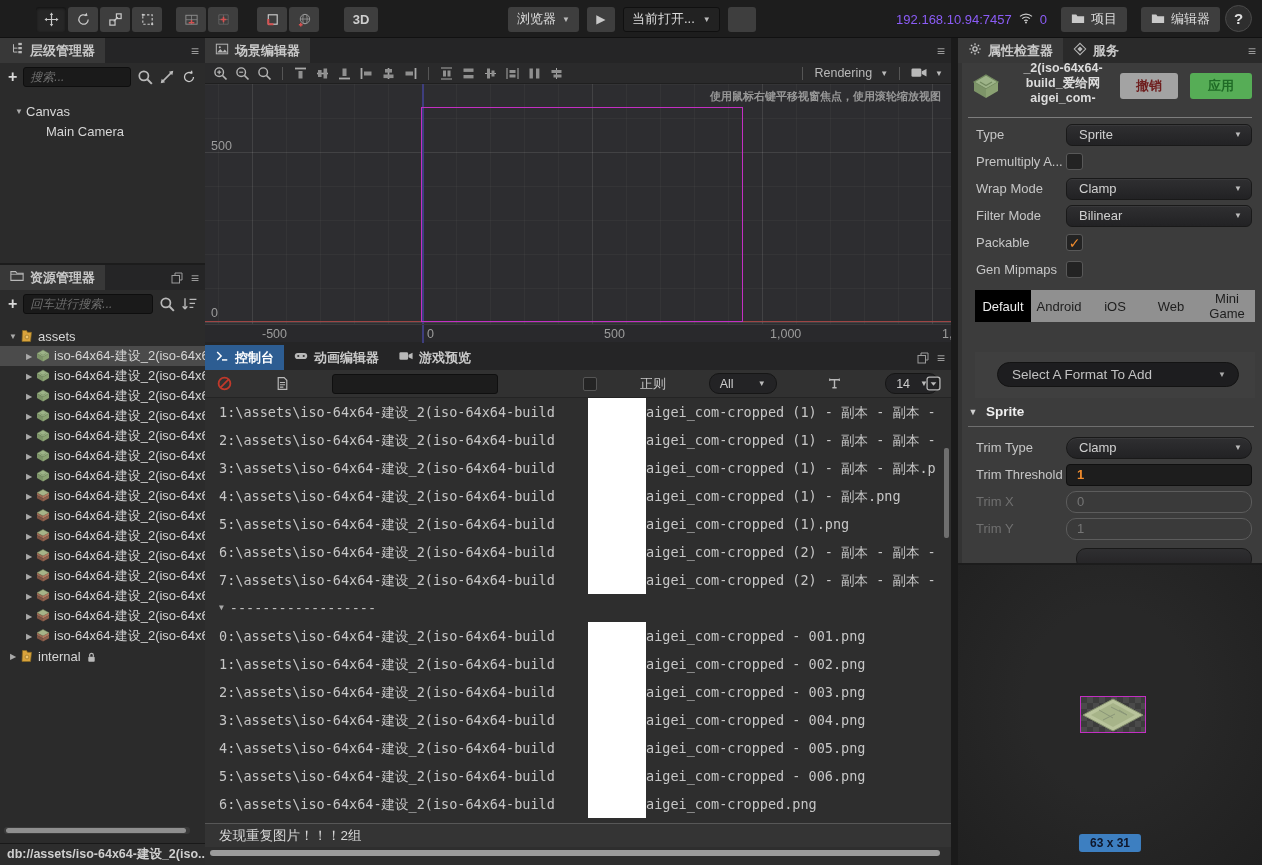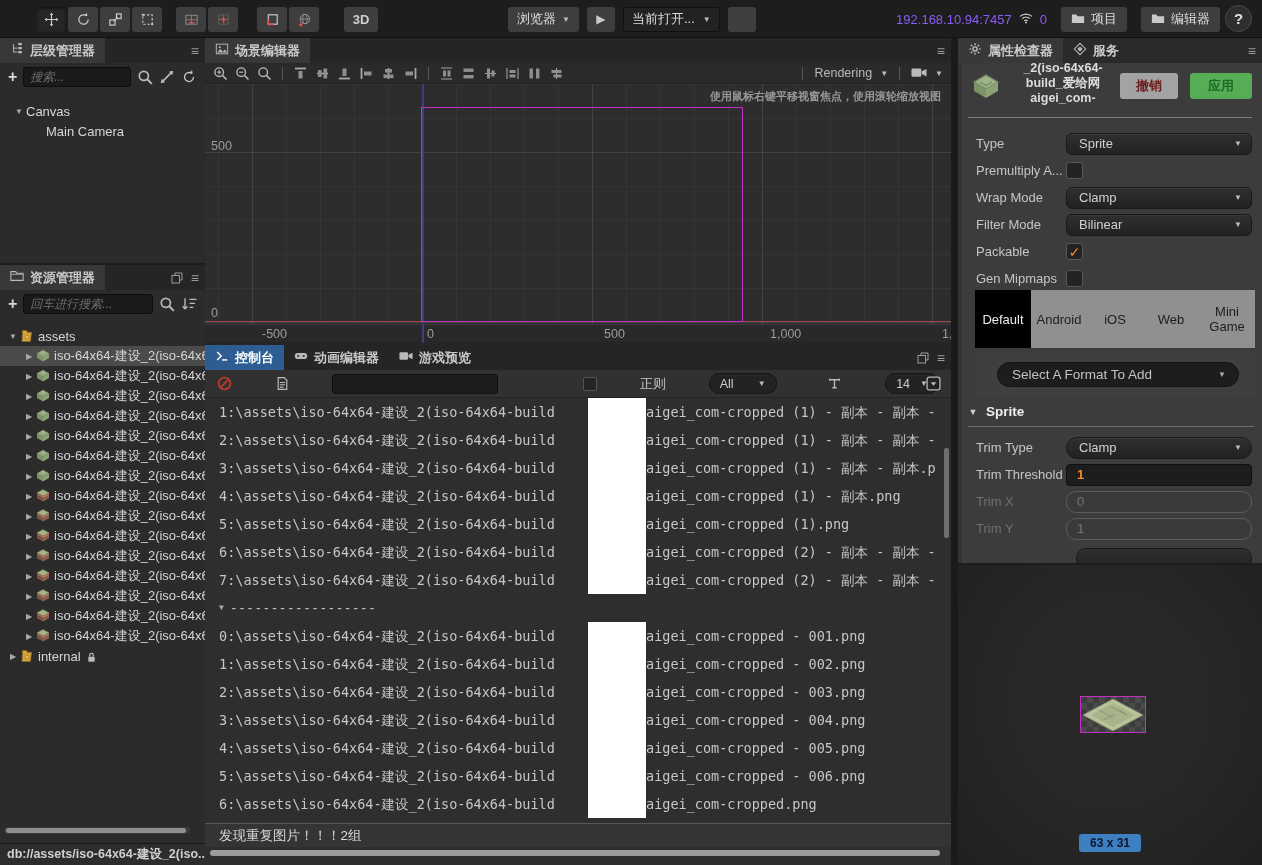--- a/index.html
+++ b/index.html
@@ -127,21 +127,21 @@
   display:flex;align-items:center;padding:0 24px 0 12px;color:#d0d0d0;font-size:13px;cursor:pointer;
   box-shadow:inset 0 1px 0 rgba(255,255,255,.05);white-space:nowrap;overflow:hidden;}
 .pill .caret{position:absolute;right:9px;}
 .pill.round{border-radius:11px;}
 .cb{width:17px;height:17px;background:#232323;border:1px solid #585858;border-radius:3px;display:flex;align-items:center;justify-content:center;cursor:pointer;}
 .cb.checked::after{content:"✓";color:#ef8b2d;font-weight:bold;font-size:14px;}
 .numin{height:22px;background:#1d1d1d;border:1px solid #101010;border-radius:4px;display:flex;align-items:center;
   padding:0 10px;font-size:13px;color:#cfcfcf;}
 .numin.accent{color:#ef8b2d;font-weight:bold;}
 .numin.dis{background:#3a3a3a;border:1px solid #5c5c5c;border-radius:10px;color:#757575;}
-.platstrip{position:absolute;left:17px;right:7px;top:252px;height:58px;background:#909090;display:flex;}
+.platstrip{position:absolute;left:17px;right:7px;top:252px;height:32px;background:#909090;display:flex;}
 .plattab{flex:1;display:flex;align-items:center;justify-content:center;text-align:center;color:#1d1d1d;font-size:13px;line-height:15px;cursor:pointer;}
 .plattab.on{background:#000;color:#ededed;}
 .fmtarea{position:absolute;left:17px;right:7px;top:300px;height:46px;background:#3f3f3f;margin-top:14px;}
 .fmtpill{position:absolute;left:22px;right:16px;top:10px;height:25px;background:#1d1d1f;border:1px solid #131313;border-radius:13px;
   display:flex;align-items:center;padding:0 26px 0 14px;color:#c2c2c2;font-size:13.5px;cursor:pointer;}
 .fmtpill .caret{position:absolute;right:12px;color:#aaa;}
 .sechead{position:absolute;left:10px;top:366px;display:flex;align-items:center;gap:8px;color:#efefef;font-weight:bold;font-size:13.5px;}
 .sechead .arrow{font-size:9px;color:#cfcfcf;}
 .sechr{position:absolute;left:10px;right:8px;top:388px;height:1px;background:#6f6f6f;}
 .spriterows{position:absolute;left:0;right:0;top:396px;}
@@ -855,21 +855,21 @@
       <div class="insname" id="insname">
           <div>_2(iso-64x64-</div>
           <div>build_爱给网</div>
           <div>aigei_com-</div>
         </div>
       <div class="rbtn undo">撤销</div>
       <div class="rbtn apply">应用</div>
     </div>
     <div class="inshr"></div>
 
-    <div id="proprows" style="margin-top:12px;">
+    <div id="proprows" style="margin-top:3px;">
         <div class="proprow">
           <span class="proplab">Type</span>
           <div class="propctl">
             <div class="pill">
               <span>Sprite</span>
               <span class="caret">▼</span>
             </div>
           </div>
         </div>
         <div class="proprow">

